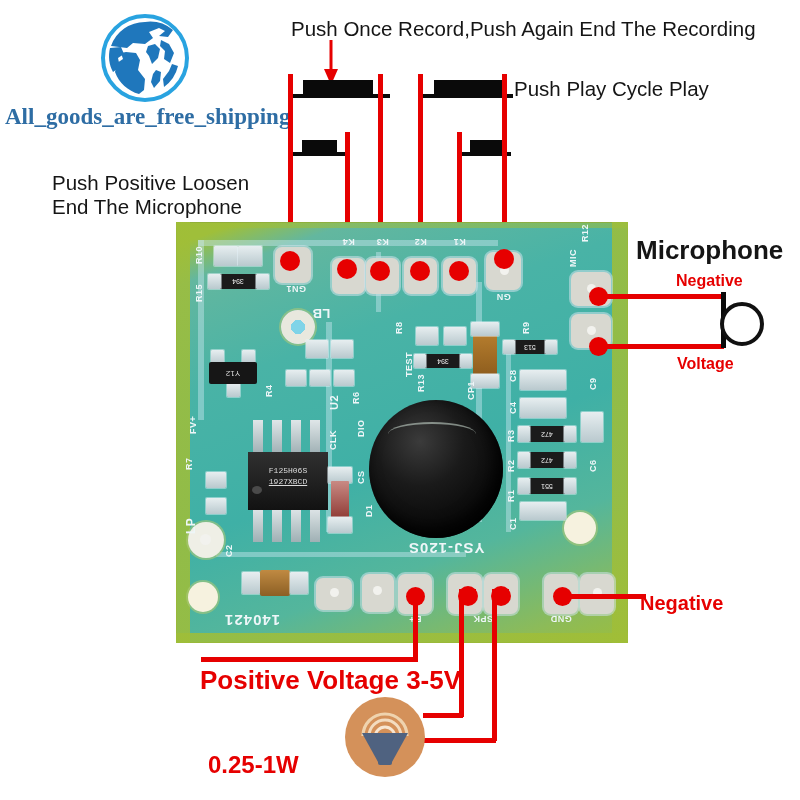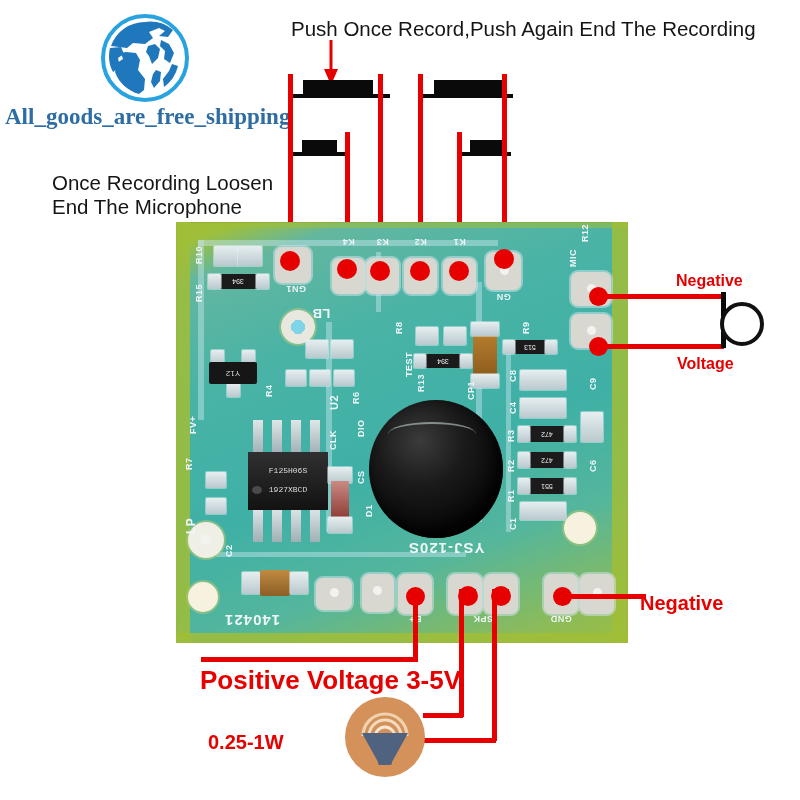--- a/index.html
+++ b/index.html
@@ -69,23 +69,24 @@
         <path d="M57 58 l5 2 l-1 9 l-6 7 l-3 -6 l2 -8z"></path>
         <path d="M73 52 l6 2 a36 36 0 0 1 -14 21 l-1 -8 l6 -8z"></path>
       </g>
     </svg>
   </div>
 
   <div class="txt brand" style="left:5px;top:104px;font-size:23px;">All_goods_are_free_shipping</div>
 
   <div class="txt blk" style="left:291px;top:18px;font-size:20.5px;">Push Once Record,Push Again End The Recording</div>
 
-
-
-  <div class="txt blk" style="left:52px;top:172px;font-size:20.5px;">Once Recording Loosen</div>
+  <div class="txt blk" style="left:514px;top:78px;font-size:20.5px;">Push Play Cycle Play</div>
+
+
+  <div class="txt blk" style="left:52px;top:172px;font-size:20.5px;">Push Positive Loosen</div>
   <div class="txt blk" style="left:52px;top:196px;font-size:20.5px;">End The Microphone</div>
 
   <div style="left:320px;top:40px;width:22px;height:46px;">
     <svg width="22" height="46" viewBox="0 0 22 46" aria-hidden="true">
       <line x1="11" y1="0" x2="11" y2="32" stroke="#e60000" stroke-width="3"></line>
       <polygon points="11,45 4,29 18,29" fill="#e60000"></polygon>
     </svg>
   </div>
 
   <div class="bblack" style="left:290px;top:94px;width:100px;height:4px;"></div>
@@ -181,21 +182,21 @@
         <div class="pin" style="position:absolute;left:5px;top:-32px;width:10px;height:34px;"></div>
         <div class="pin" style="position:absolute;left:24px;top:-32px;width:10px;height:34px;"></div>
         <div class="pin" style="position:absolute;left:43px;top:-32px;width:10px;height:34px;"></div>
         <div class="pin" style="position:absolute;left:62px;top:-32px;width:10px;height:34px;"></div>
         <div class="pin" style="position:absolute;left:5px;top:56px;width:10px;height:34px;"></div>
         <div class="pin" style="position:absolute;left:24px;top:56px;width:10px;height:34px;"></div>
         <div class="pin" style="position:absolute;left:43px;top:56px;width:10px;height:34px;"></div>
         <div class="pin" style="position:absolute;left:62px;top:56px;width:10px;height:34px;"></div>
         <div class="ic" style="position:absolute;inset:0;padding-top:14px;">
           <div>F125H06S</div>
-          <div style="margin-top:10px;">1927XBCD</div>
+          <div style="margin-top:2px;text-decoration:underline;">1927XBCD</div>
         </div>
         <div style="position:absolute;left:4px;top:34px;width:10px;height:8px;border-radius:50%;background:#4a4a4a;"></div>
       </div>
 
       <div style="left:33px;top:140px;width:48px;height:22px;">
         <div class="smd" style="position:absolute;left:2px;top:-12px;width:13px;height:14px;"></div>
         <div class="smd" style="position:absolute;left:33px;top:-12px;width:13px;height:14px;"></div>
         <div class="smd" style="position:absolute;left:18px;top:21px;width:13px;height:14px;"></div>
         <div style="position:absolute;inset:0;background:#161616;border-radius:2px;color:#d5d5d5;
              font-size:8px;text-align:center;line-height:22px;transform:rotate(180deg);font-family:'Liberation Sans',sans-serif;">Y12</div>
@@ -282,20 +283,21 @@
     </div>
   </div>
 
   <div class="dot" style="left:280px;top:251px;width:20px;height:20px;"></div>
   <div class="dot" style="left:337px;top:259px;width:20px;height:20px;"></div>
   <div class="dot" style="left:370px;top:261px;width:20px;height:20px;"></div>
   <div class="dot" style="left:410px;top:261px;width:20px;height:20px;"></div>
   <div class="dot" style="left:449px;top:261px;width:20px;height:20px;"></div>
   <div class="dot" style="left:494px;top:249px;width:20px;height:20px;"></div>
 
+  <div class="txt blk" style="left:636px;top:236px;font-size:26px;font-weight:bold;">Microphone</div>
   <div class="txt red" style="left:676px;top:272px;font-size:16px;">Negative</div>
   <div class="txt red" style="left:677px;top:355px;font-size:16px;">Voltage</div>
 
   <div class="hline" style="left:600px;top:294px;width:124px;"></div>
   <div class="hline" style="left:600px;top:344px;width:124px;"></div>
   <div class="dot" style="left:589px;top:287px;width:19px;height:19px;"></div>
   <div class="dot" style="left:589px;top:337px;width:19px;height:19px;"></div>
 
   <div class="mic-bar" style="left:721px;top:292px;height:56px;"></div>
   <div class="mic-circle" style="left:720px;top:302px;width:36px;height:36px;"></div>
@@ -329,15 +331,15 @@
       </g>
       <g fill="none" stroke="#f7e6d2" stroke-width="2.8">
         <path d="M21 31 a10 10 0 0 1 20 0"></path>
       </g>
       <circle cx="31" cy="31" r="3.6" fill="#f7e6d2"></circle>
       <polygon points="8,27 54,27 38,56 24,56" fill="#4f6280"></polygon>
       <rect x="24" y="52" width="14" height="7" rx="2" fill="#4f6280"></rect>
     </svg>
   </div>
 
-  <div class="txt red" style="left:208px;top:731px;font-size:20px;">0.25-1W</div>
+  <div class="txt red" style="left:208px;top:752px;font-size:24px;">0.25-1W</div>
 
 </div>
 
 </body></html>

